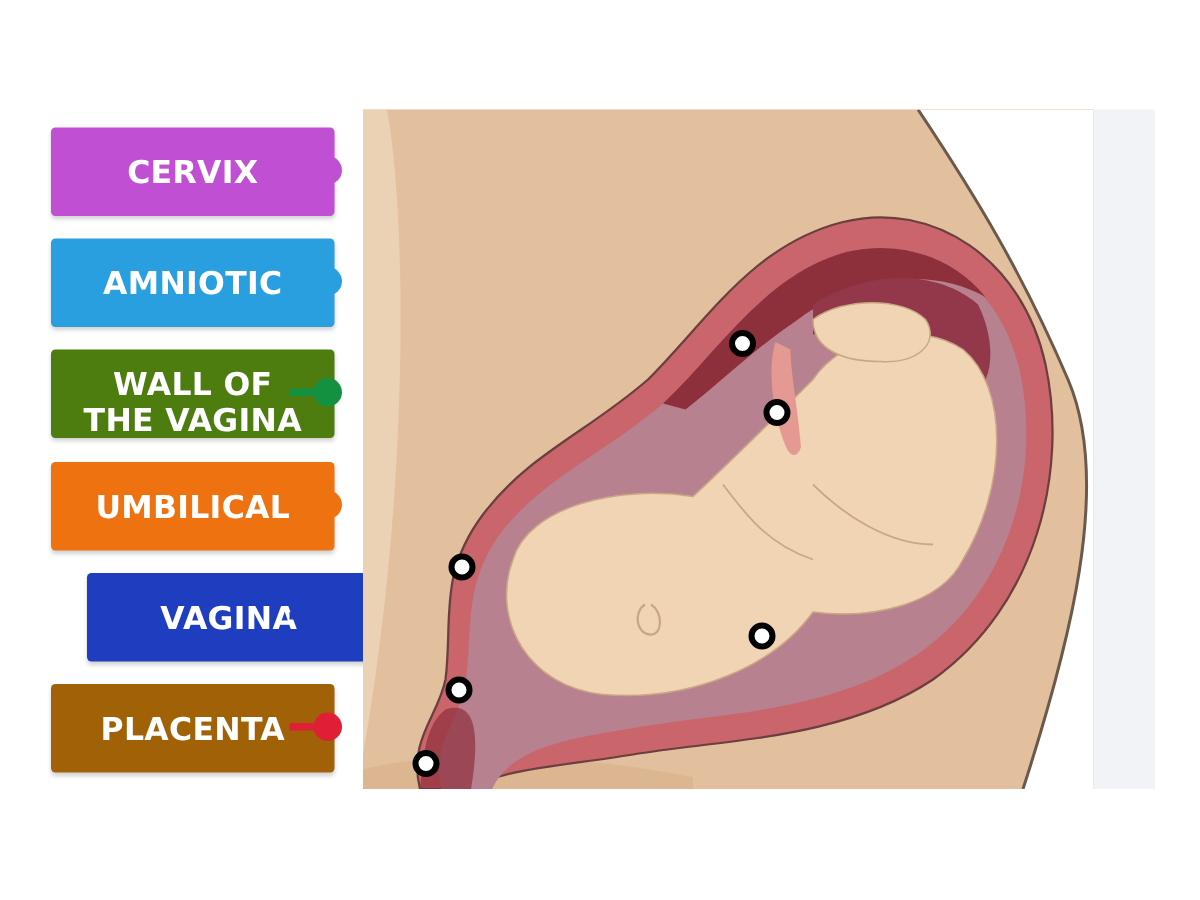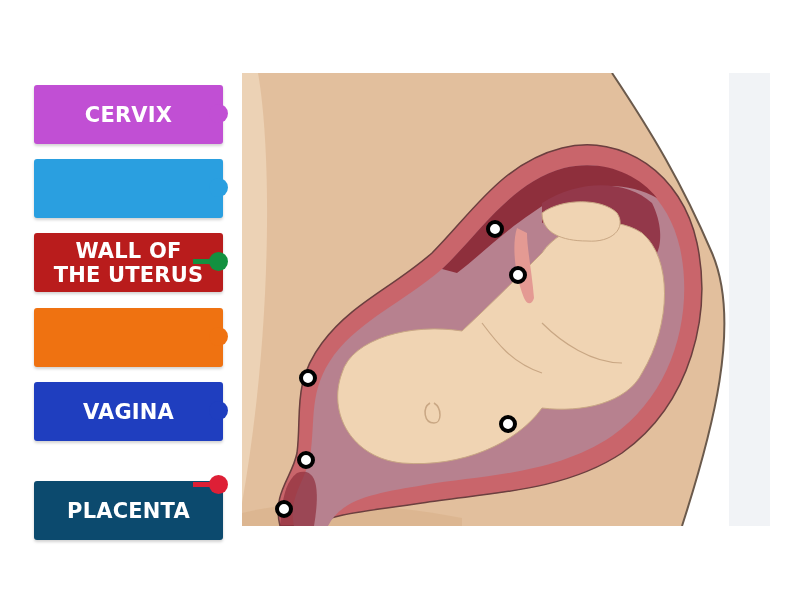--- a/index.html
+++ b/index.html
@@ -98,54 +98,56 @@
         <div>
           <span>CERVIX</span>
         </div>
       </div>
       <div class="connector" style="top: 104px;">
         <div class="bar" style="background: rgb(193, 79, 212);"></div>
         <div class="dot" style="background: rgb(193, 79, 212);"></div>
       </div>
       <div class="label" style="top: 159px; background: rgb(42, 159, 224);">
         <div>
+          <span>AMNIOTIC</span>
         </div>
       </div>
       <div class="connector" style="top: 178px;">
         <div class="bar" style="background: rgb(42, 159, 224);"></div>
         <div class="dot" style="background: rgb(42, 159, 224);"></div>
       </div>
-      <div class="label" style="top: 233px; background: #b91c1c;">
+      <div class="label" style="top: 233px; background: #4d7c0f; align-items: flex-end;">
         <div>
           <span>WALL OF</span>
-          <span>THE UTERUS</span>
+          <span>THE VAGINA</span>
         </div>
       </div>
       <div class="connector" style="top: 252px;">
         <div class="bar" style="background: rgb(19, 145, 64);"></div>
         <div class="dot" style="background: rgb(19, 145, 64);"></div>
       </div>
       <div class="label" style="top: 308px; background: rgb(239, 114, 17);">
         <div>
+          <span>UMBILICAL</span>
         </div>
       </div>
       <div class="connector" style="top: 327px;">
         <div class="bar" style="background: rgb(239, 114, 17);"></div>
         <div class="dot" style="background: rgb(239, 114, 17);"></div>
       </div>
-      <div class="label" style="top: 382px; background: rgb(31, 62, 191);">
+      <div class="label" style="top: 382px; background: rgb(31, 62, 191); margin-left: 24px;">
         <div>
           <span>VAGINA</span>
         </div>
       </div>
       <div class="connector" style="top: 401px;">
         <div class="bar" style="background: rgb(31, 62, 191);"></div>
         <div class="dot" style="background: rgb(31, 62, 191);"></div>
       </div>
-      <div class="label" style="top: 481px; background: #0c4a6e;">
+      <div class="label" style="top: 456px; background: #a16207;">
         <div>
           <span>PLACENTA</span>
         </div>
       </div>
       <div class="connector" style="top: 475px;">
         <div class="bar" style="background: rgb(222, 31, 54);"></div>
         <div class="dot" style="background: rgb(222, 31, 54);"></div>
       </div>
     </div>
 

